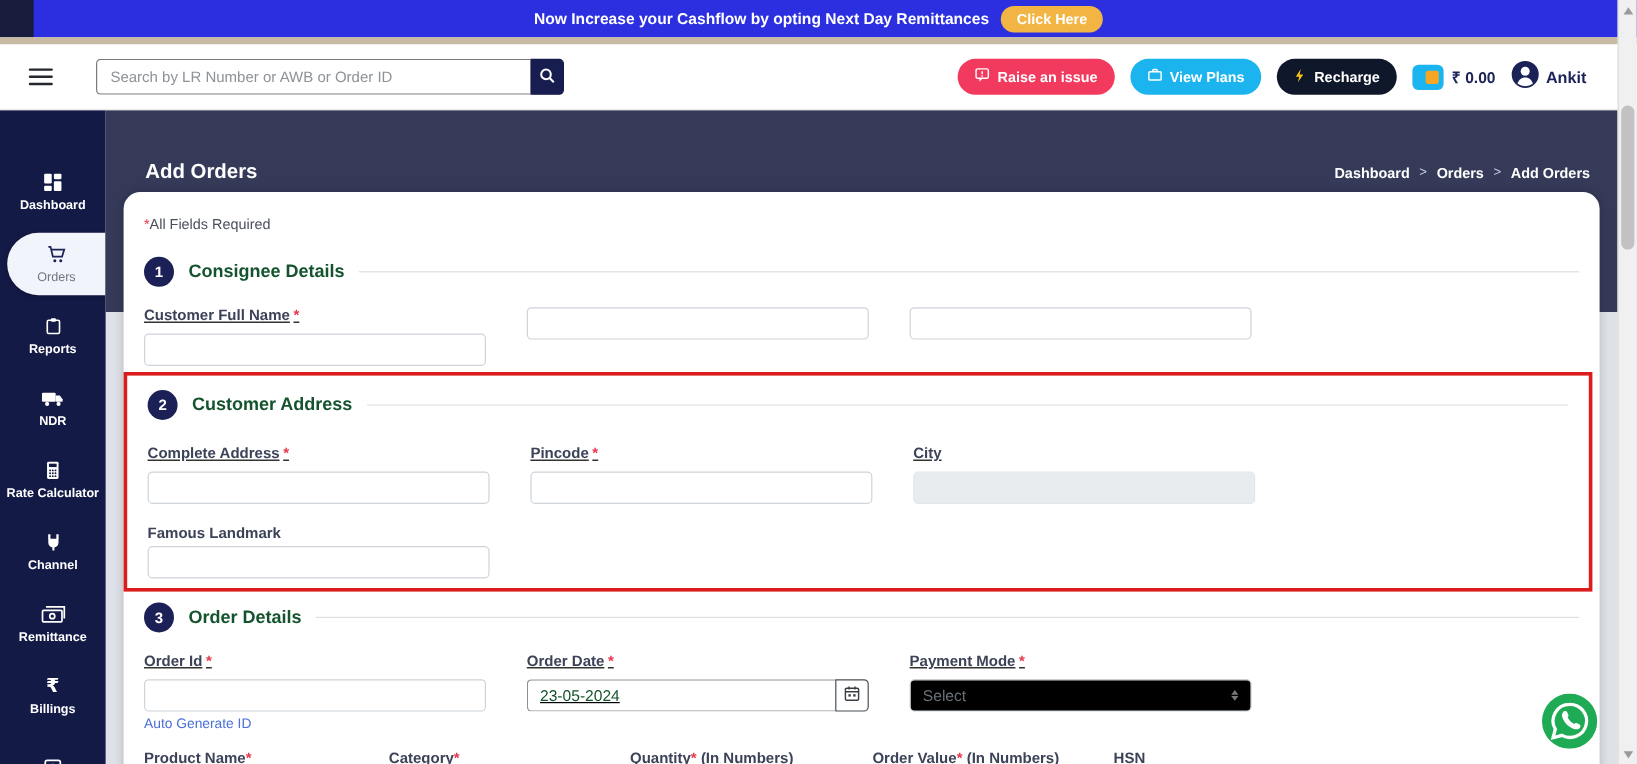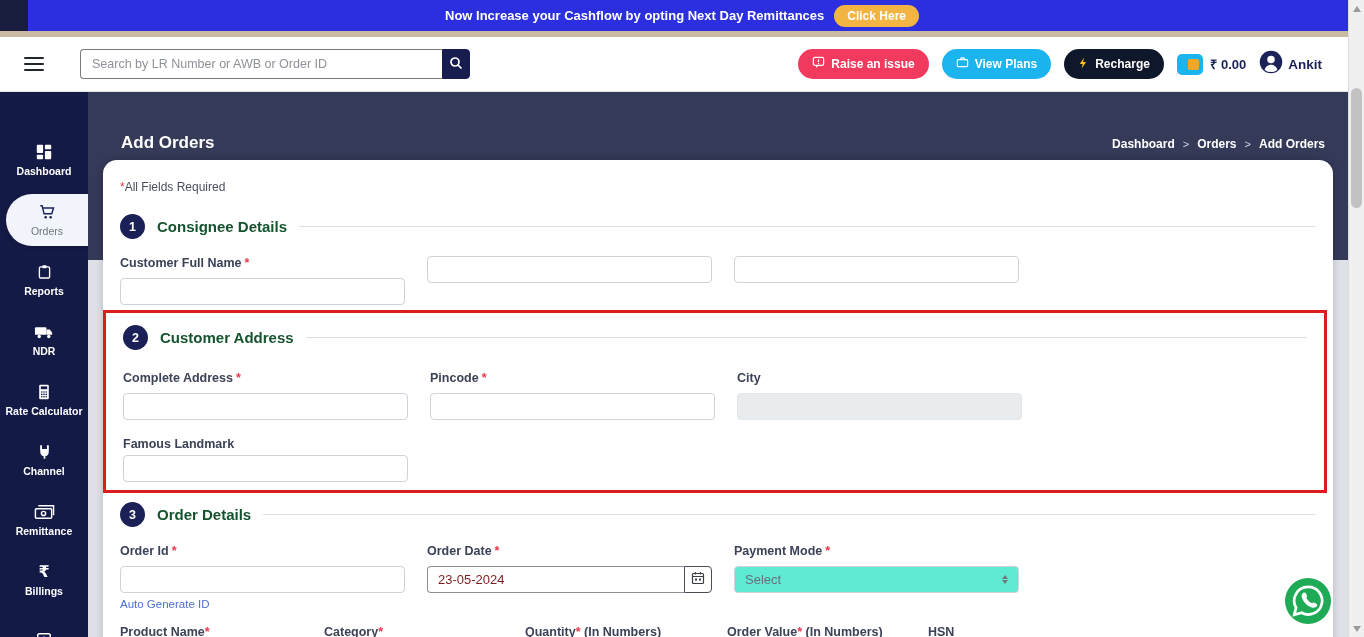--- a/index.html
+++ b/index.html
@@ -57,36 +57,36 @@
 
   .card { position:absolute; left:103px; top:160px; width:1230px; height:500px; background:#fff; border-radius:14px 14px 0 0; box-shadow:0 0 8px rgba(0,0,0,.18); }
   .req-note { position:absolute; left:17px; top:20px; font-size:12px; color:#4a4f5c; }
   .req-star { color:#e8374d; }
 
   .sec-head { position:absolute; left:17px; right:17px; display:flex; align-items:center; }
   .sec-num { width:25px; height:25px; border-radius:50%; background:#1b2157; color:#fff; font-size:12.5px; font-weight:700; display:flex; align-items:center; justify-content:center; flex:0 0 25px; }
   .sec-title { font-size:15px; font-weight:700; color:#14532d; margin-left:12px; white-space:nowrap; }
   .sec-line { flex:1; height:1px; background:#dcdfe4; margin-left:12px; }
 
-  .fgrid { position:absolute; left:17px; display:grid; grid-template-columns:repeat(4,285px); column-gap:22px; }
+  .fgrid { position:absolute; left:17px; display:grid; grid-template-columns:repeat(4,285px); column-gap:34px;text-decoration:underline; }
   .flabel { font-size:12.5px; font-weight:700; color:#3c4257; margin-bottom:8px; white-space:nowrap; }
   .flabel .req-star { margin-left:3px; }
   .finput { width:100%; height:27px; border:1px solid #ced4da; border-radius:4px; padding:0 10px; font-size:13px; color:#495057; outline:none; background:#fff; }
   .finput:disabled { background:#e9ecef; border-color:#e3e7ea; }
 
   .redbox { position:absolute; left:0; top:150px; width:1224px; height:183px; border:3px solid #dc1d1d; }
   .redbox .sec-head { top:12px; }
   .redbox .fgrid { top:58px; left:17px; }
   .lone-label { position:absolute; font-size:12.5px; font-weight:700; color:#3c4257; }
   .lone-input { position:absolute; width:285px; }
 
   .dategroup { display:flex; }
-  .dategroup input { flex:1; height:27px; border:1px solid #8a9096; border-right:none; border-radius:4px 0 0 4px; padding:12px 10px; font-size:13px; color:#7f1d1d; outline:none; }
+  .dategroup input { flex:1; height:27px; border:1px solid #8a9096; border-right:none; border-radius:4px 0 0 4px; padding:12px 10px; font-size:13px; color:#14532d; outline:none; }
   .datebtn { width:28px; height:27px; background:#fff; border:1px solid #495057; border-radius:0 4px 4px 0; display:flex; align-items:center; justify-content:center; cursor:pointer; }
-  .selectbox { width:100%; height:27px; border:1px solid #ced4da; border-radius:4px; padding:0 10px; font-size:13px; color:#697077; display:flex; align-items:center; justify-content:space-between; cursor:pointer; background:#5eead4; }
+  .selectbox { width:100%; height:27px; border:1px solid #ced4da; border-radius:4px; padding:0 10px; font-size:13px; color:#697077; display:flex; align-items:center; justify-content:space-between; cursor:pointer; background:#000000; }
   .sel-arrows { display:flex; flex-direction:column; align-items:center; gap:1px; }
   .sel-arrows i { width:0; height:0; border-left:3px solid transparent; border-right:3px solid transparent; }
   .sel-arrows i.up { border-bottom:4px solid #777; }
   .sel-arrows i.down { border-top:4px solid #777; }
   .link { position:absolute; left:17px; top:438px; font-size:11.5px; color:#4a6fd6; cursor:pointer; }
 
   .prod-label { position:absolute; top:465px; font-size:12.5px; font-weight:700; color:#3c4257; white-space:nowrap; }
 
   
   .scrollbar { position:absolute; right:0; top:0; width:16px; height:637px; background:#f0f0f0; border-left:1px solid #dcdcdc; }

